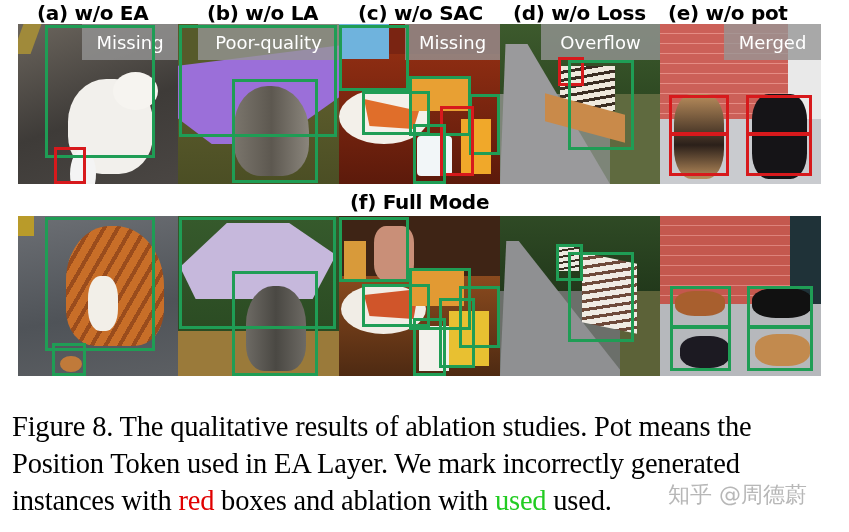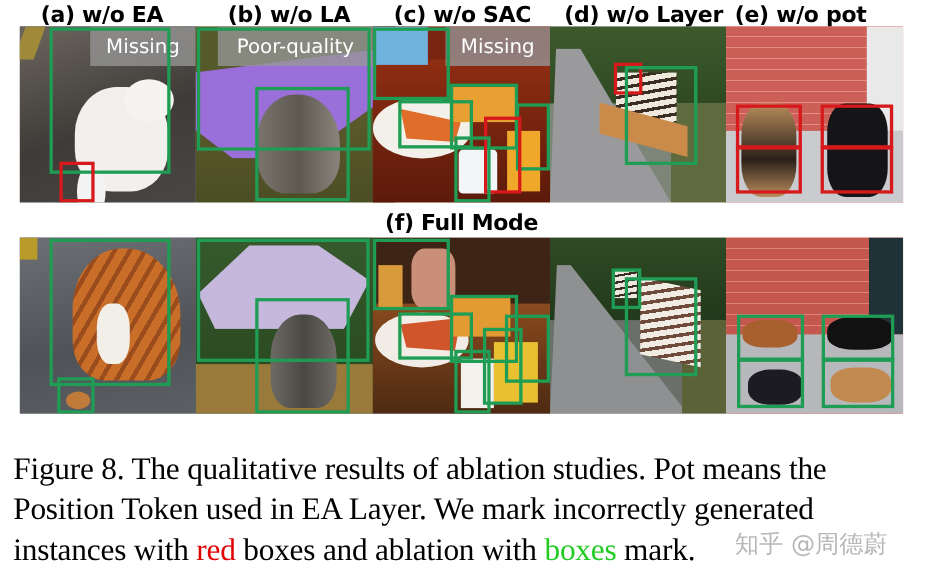--- a/index.html
+++ b/index.html
@@ -15,21 +15,21 @@
   .caption .red { color:#e00000; }
   .caption .green { color:#22cc22; }
   .watermark { position:absolute; left:668px; top:480px; font-family:"DejaVu Sans", sans-serif; font-size:22px; color:rgba(170,170,170,0.85); white-space:nowrap; }
 </style>
 </head>
 <body>
 
 <div class="col-label" style="left:37px;">(a) w/o EA</div>
 <div class="col-label" style="left:207px;">(b) w/o LA</div>
 <div class="col-label" style="left:358px;">(c) w/o SAC</div>
-<div class="col-label" style="left:513px;">(d) w/o Layer</div>
+<div class="col-label" style="left:513px;">(d) w/o Loss</div>
 <div class="col-label" style="left:668px;">(e) w/o pot</div>
 
 <div class="panel" style="left:18px; top:24px; width:160px; height:160px; background:#4b4744;">
   <div class="shape" style="left:0; top:0; width:160px; height:160px; background:linear-gradient(160deg,#6b655d 0%,#3e3b38 55%,#4a4643 100%);"></div>
   <div class="shape" style="left:0; top:0; width:18px; height:30px; background:#a08a3a; transform:skewX(-20deg);"></div>
   <div class="shape" style="left:50px; top:55px; width:85px; height:95px; background:#f2f0ec; border-radius:45% 45% 40% 40%;"></div>
   <div class="shape" style="left:95px; top:48px; width:45px; height:38px; background:#f6f4f0; border-radius:50%;"></div>
   <div class="shape" style="left:52px; top:125px; width:26px; height:50px; background:#f4f4f4; border-radius:50%;"></div>
   <div class="tag" style="left:64px; width:96px;">Missing</div>
   <div class="box" style="left:27px; top:1px; width:110px; height:133px;"></div>
@@ -61,30 +61,32 @@
   <div class="box red" style="left:101px; top:82px; width:34px; height:70px;"></div>
   <div class="box" style="left:74px; top:100px; width:33px; height:60px;"></div>
 </div>
 
 <div class="panel" style="left:500px; top:24px; width:160px; height:160px; background:#7d8578;">
   <div class="shape" style="left:0; top:0; width:160px; height:70px; background:linear-gradient(#3d5a2d,#2f4a23);"></div>
   <div class="shape" style="left:0; top:20px; width:110px; height:140px; background:#9a9a9c; clip-path:polygon(5% 0,25% 0,100% 100%,0 100%);"></div>
   <div class="shape" style="left:110px; top:70px; width:50px; height:90px; background:#5f6a3f;"></div>
   <div class="shape" style="left:60px; top:42px; width:55px; height:45px; background:repeating-linear-gradient(170deg,#efe9dd 0 5px,#3a2d22 5px 8px);"></div>
   <div class="shape" style="left:45px; top:80px; width:80px; height:28px; background:#c98a4a; transform:skewY(15deg);"></div>
+  <div class="tag" style="left:41px; width:119px;">Overflow</div>
   <div class="box red" style="left:58px; top:33px; width:26px; height:29px;"></div>
   <div class="box" style="left:68px; top:36px; width:66px; height:90px;"></div>
 </div>
 
 <div class="panel" style="left:660px; top:24px; width:161px; height:160px; background:#c9625a;">
   <div class="shape" style="left:0; top:0; width:128px; height:95px; background:repeating-linear-gradient(#cc6058 0 9px,#e58c84 9px 10px);"></div>
   <div class="shape" style="left:128px; top:0; width:33px; height:95px; background:#e9e9e9;"></div>
   <div class="shape" style="left:0; top:95px; width:161px; height:65px; background:#c9cbcf;"></div>
   <div class="shape" style="left:14px; top:70px; width:50px; height:85px; background:linear-gradient(#b98d5c,#2b201a 60%,#b98d5c); border-radius:35%;"></div>
   <div class="shape" style="left:92px; top:70px; width:55px; height:85px; background:#151417; border-radius:30%;"></div>
+  <div class="tag" style="left:64px; width:97px;">Merged</div>
   <div class="box red" style="left:9px; top:71px; width:60px; height:40px;"></div>
   <div class="box red" style="left:9px; top:109px; width:60px; height:43px;"></div>
   <div class="box red" style="left:86px; top:71px; width:66px; height:40px;"></div>
   <div class="box red" style="left:86px; top:109px; width:66px; height:43px;"></div>
 </div>
 
 <div class="mid-label">(f) Full Mode</div>
 
 <div class="panel" style="left:18px; top:216px; width:160px; height:160px; background:#56595e;">
   <div class="shape" style="left:0; top:0; width:160px; height:160px; background:linear-gradient(170deg,#6c6f74 0%,#4f5358 60%,#5c5f63 100%);"></div>
@@ -139,15 +141,15 @@
   <div class="shape" style="left:15px; top:75px; width:50px; height:25px; background:#a85f2e; border-radius:40%;"></div>
   <div class="shape" style="left:92px; top:72px; width:60px; height:30px; background:#111; border-radius:40%;"></div>
   <div class="shape" style="left:20px; top:120px; width:50px; height:32px; background:#1c1a22; border-radius:40%;"></div>
   <div class="shape" style="left:95px; top:118px; width:55px; height:32px; background:#c28a4e; border-radius:40%;"></div>
   <div class="box" style="left:10px; top:70px; width:61px; height:43px;"></div>
   <div class="box" style="left:10px; top:109px; width:61px; height:46px;"></div>
   <div class="box" style="left:87px; top:70px; width:66px; height:43px;"></div>
   <div class="box" style="left:87px; top:109px; width:66px; height:46px;"></div>
 </div>
 
-<div class="caption"><span>Figure 8. The qualitative results of ablation studies. Pot means the Position Token used in EA Layer. We mark incorrectly generated instances with </span><span class="red">red</span><span> boxes and ablation with </span><span class="green">boxes</span><span> mark.</span></div>
+<div class="caption"><span>Figure 8. The qualitative results of ablation studies. Pot means the Position Token used in EA Layer. We mark incorrectly generated instances with </span><span class="red">red</span><span> boxes and ablation with </span><span class="green">used</span><span> used.</span></div>
 
 <div class="watermark">知乎 @周德蔚</div>
 
 </body></html>

